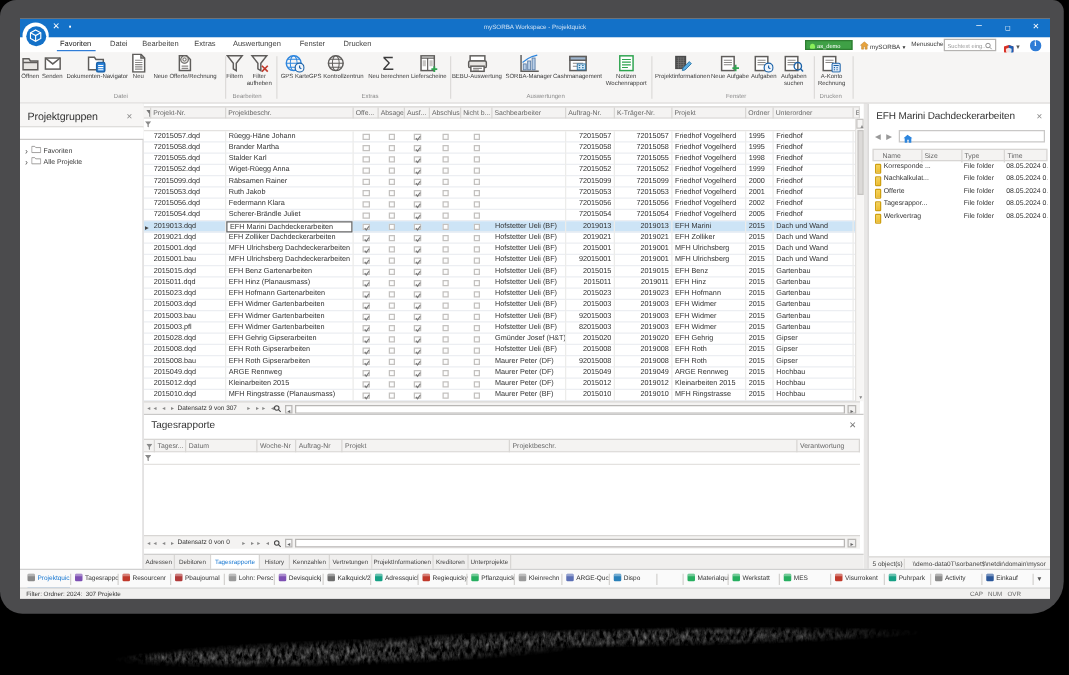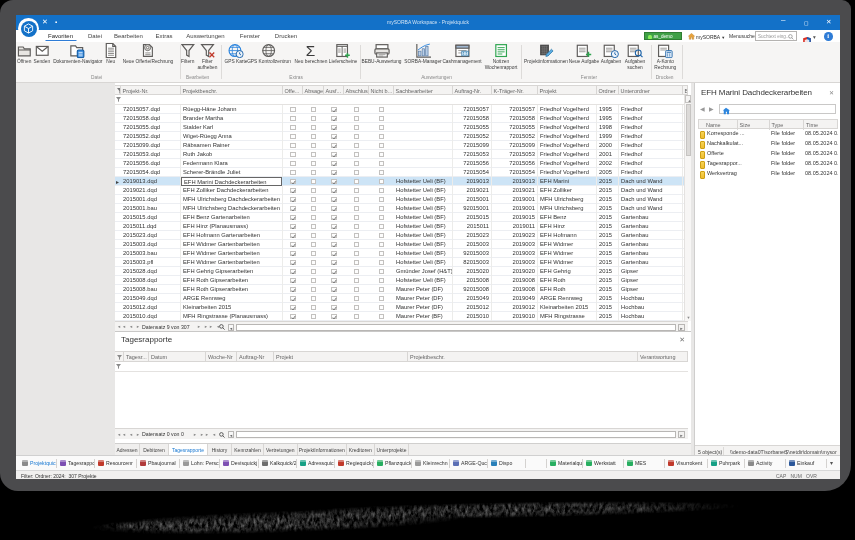--- a/index.html
+++ b/index.html
@@ -237,20 +237,32 @@
           </svg>A-Konto<br>Rechnung</div>
       <div class="rgroup-label" style="left:80.7px;">Datei</div>
       <div class="rgroup-label" style="left:181.7px;">Bearbeiten</div>
       <div class="rgroup-label" style="left:280px;">Extras</div>
       <div class="rgroup-label" style="left:420.5px;">Auswertungen</div>
       <div class="rgroup-label" style="left:572.9px;">Fenster</div>
       <div class="rgroup-label" style="left:648.6px;">Drucken</div>
       <div class="rsep" style="left:666px;"></div>
     </div>
     <div id="mainarea">
+      <div id="leftpanel">
+        <div style="position:absolute;left:0;top:0;width:99px;height:19px;background:#f7f6f5;border-bottom:1px solid #d8d6d4;"></div>
+        <div class="cap">Projektgruppen</div>
+          <div class="capx">✕</div>
+        <div id="lpbox"></div>
+        <div class="treeitem" style="top:32.5px;"><span class="tw">›</span><svg class="tf" width="8" height="7" viewBox="0 0 10 8">
+              <path d="M.5 1h3l1 1.2h5v5H.5z" fill="#fff" stroke="#8a8886" stroke-width=".8"></path>
+            </svg>Favoriten</div>
+        <div class="treeitem" style="top:41.5px;"><span class="tw">›</span><svg class="tf" width="8" height="7" viewBox="0 0 10 8">
+              <path d="M.5 1h3l1 1.2h5v5H.5z" fill="#fff" stroke="#8a8886" stroke-width=".8"></path>
+            </svg>Alle Projekte</div>
+      </div>
       <div id="center">
         <div id="gridhdr">
             <div class="ghc" style="left:0px;width:6px;"><svg width="6" height="6" viewBox="0 0 6 6" style="margin:2px 0 0 0.5px">
                 <path d="M0 0h6l-2.4 3v3l-1.2-.8V3z" fill="#777"></path>
               </svg></div>
             <div class="ghc" style="left:6px;width:60px;">Projekt-Nr.</div>
             <div class="ghc" style="left:66px;width:102px;">Projektbeschr.</div>
             <div class="ghc" style="left:168px;width:20px;">Offe...</div>
             <div class="ghc" style="left:188px;width:21px;">Absage</div>
             <div class="ghc" style="left:209px;width:20px;">Ausf...</div>

